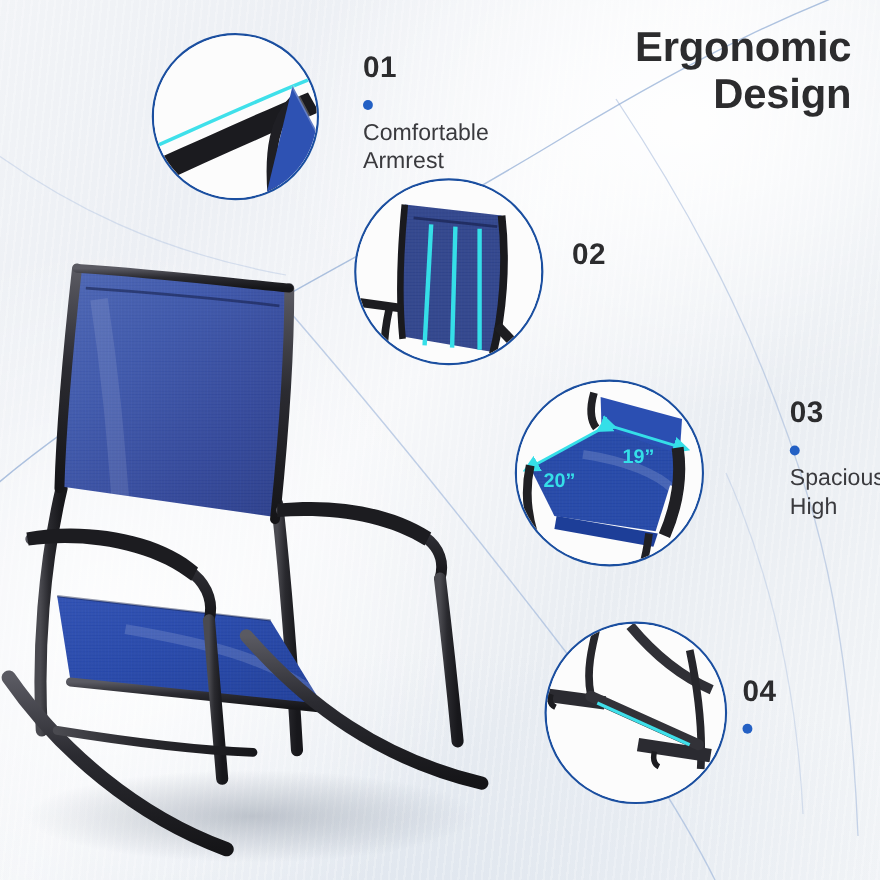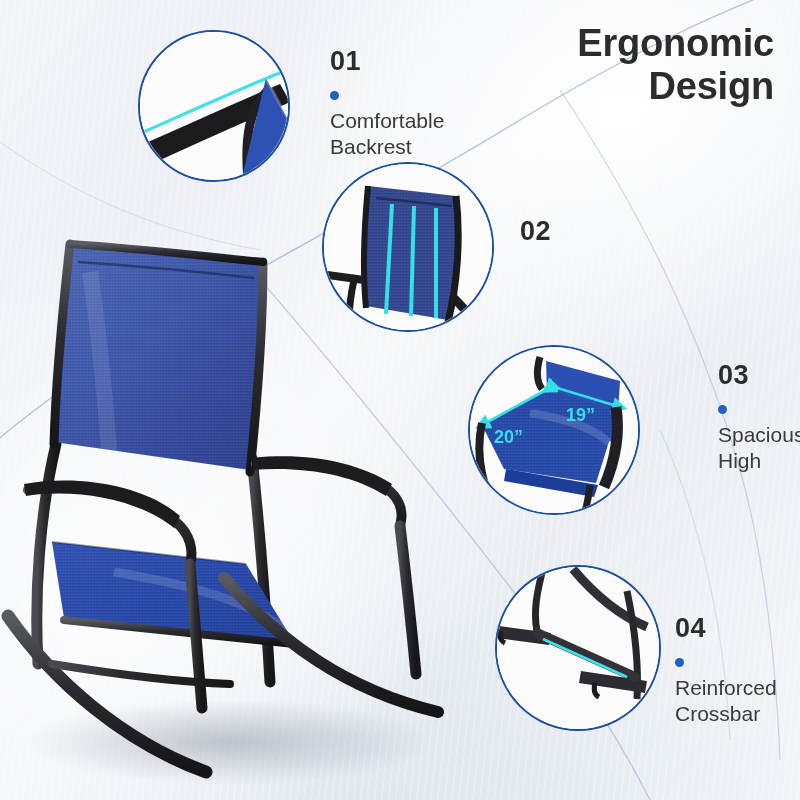--- a/index.html
+++ b/index.html
@@ -163,21 +163,21 @@
       <path d="M126 46 L 160 110" stroke="rgba(255,255,255,.25)" stroke-width="3" fill="none"></path>
       <path d="M6 150 L 120 170 L 150 200 L 0 190 Z" fill="#2a4caa"></path>
     </svg>
   </div>
   <div class="label" style="left:330px; top:48px;">
     <div class="num">01</div>
     <div class="txtrow">
       <span class="dot"></span>
       <span class="txt">
         <span>Comfortable</span><br>
-        <span>Backrest</span>
+        <span>Armrest</span>
       </span>
     </div>
   </div>
 
   <div class="circle" style="left:322px; top:162px; width:172px; height:170px;">
     <svg width="168" height="166" viewBox="0 0 168 166">
       <rect width="168" height="166" fill="#fcfcfc"></rect>
       <path d="M44 22 L 132 32 C 136 78 132 122 124 156 L 42 142 C 38 102 40 60 44 22 Z" fill="#31468f"></path>
       <path d="M44 22 L 132 32 C 136 78 132 122 124 156 L 42 142 C 38 102 40 60 44 22 Z" fill="url(#weave)"></path>
       <path d="M52 34 L 128 42" stroke="rgba(20,28,70,.6)" stroke-width="2.5" fill="none"></path>
@@ -240,24 +240,20 @@
       <path d="M40 66 L 138 110" stroke="#323238" stroke-width="10" fill="none" stroke-linecap="round"></path>
       <path d="M46 72 L 130 110" stroke="#3fe0ea" stroke-width="3" fill="none"></path>
       <path d="M4 64 C 2 70 4 74 8 76" stroke="#1c1c20" stroke-width="5" fill="none"></path>
       <path d="M98 116 C 96 124 98 128 102 130" stroke="#1c1c20" stroke-width="5" fill="none"></path>
     </svg>
   </div>
   <div class="label" style="left:675px; top:615px;">
     <div class="num">04</div>
     <div class="txtrow">
       <span class="dot"></span>
-      <span class="txt">
-        <span>Reinforced</span><br>
-        <span>Crossbar</span>
-      </span>
     </div>
   </div>
 
   <div id="title">
     <span>Ergonomic</span><br>
     <span>Design</span>
   </div>
 
 </div>
 

